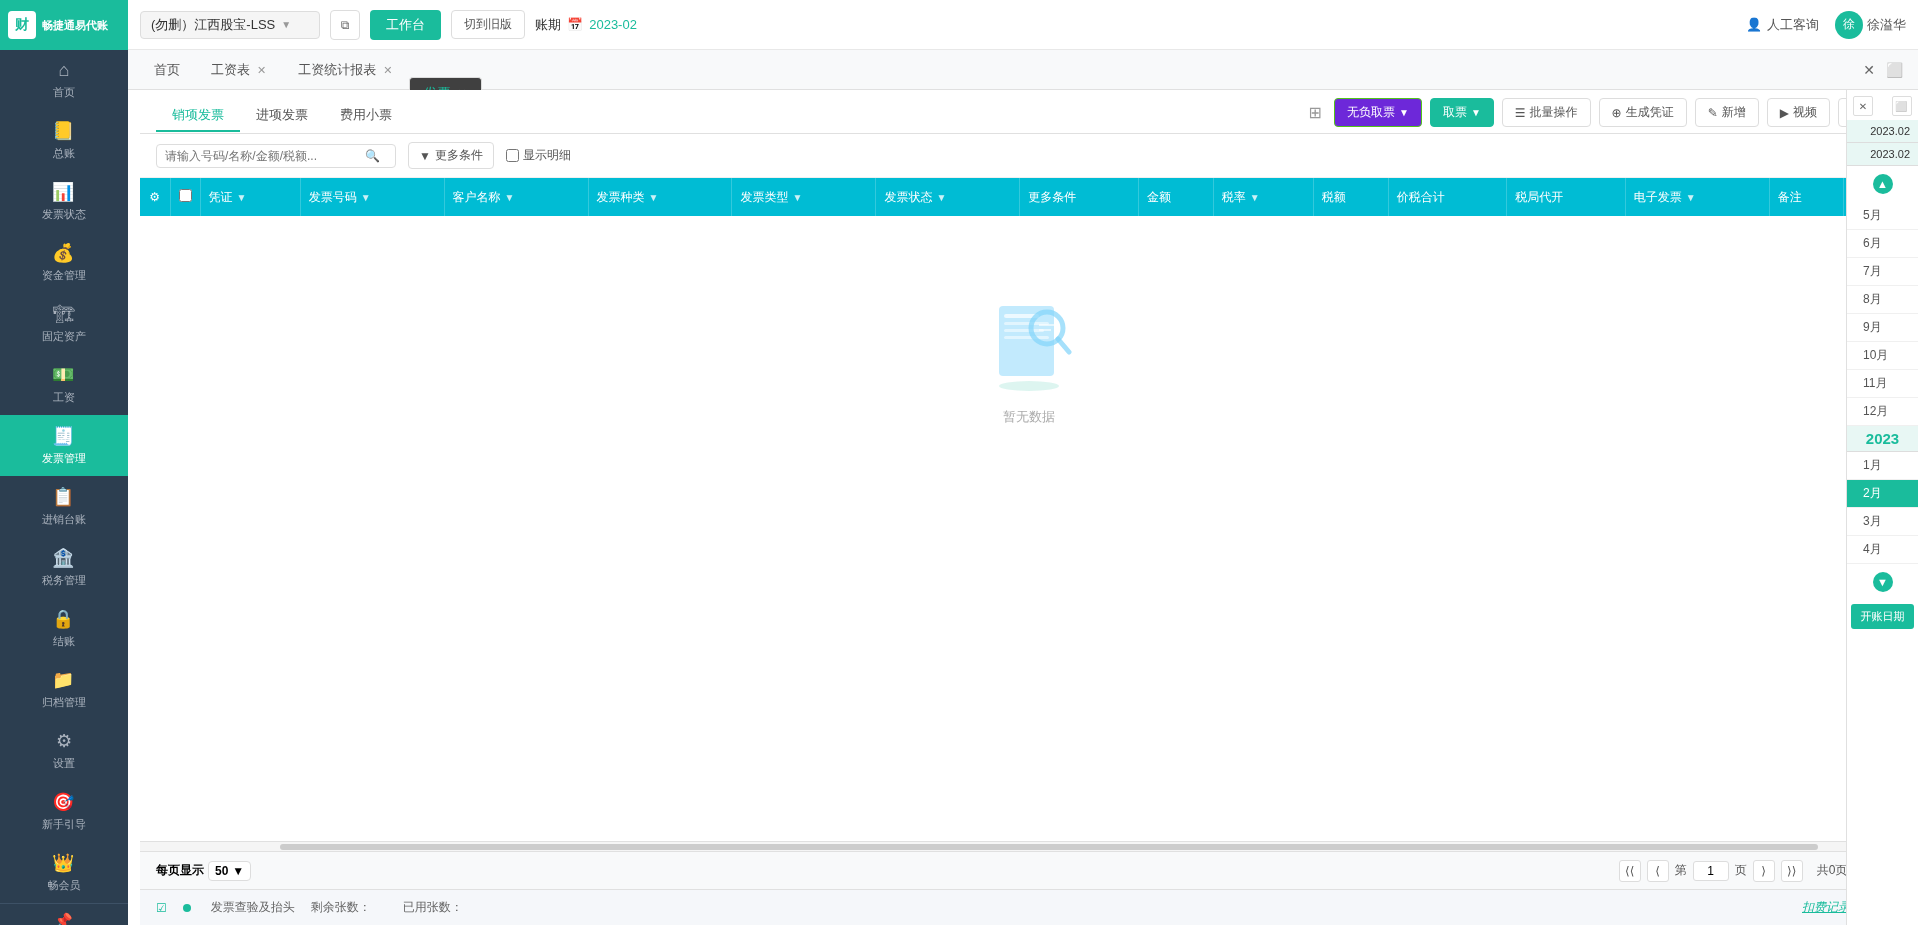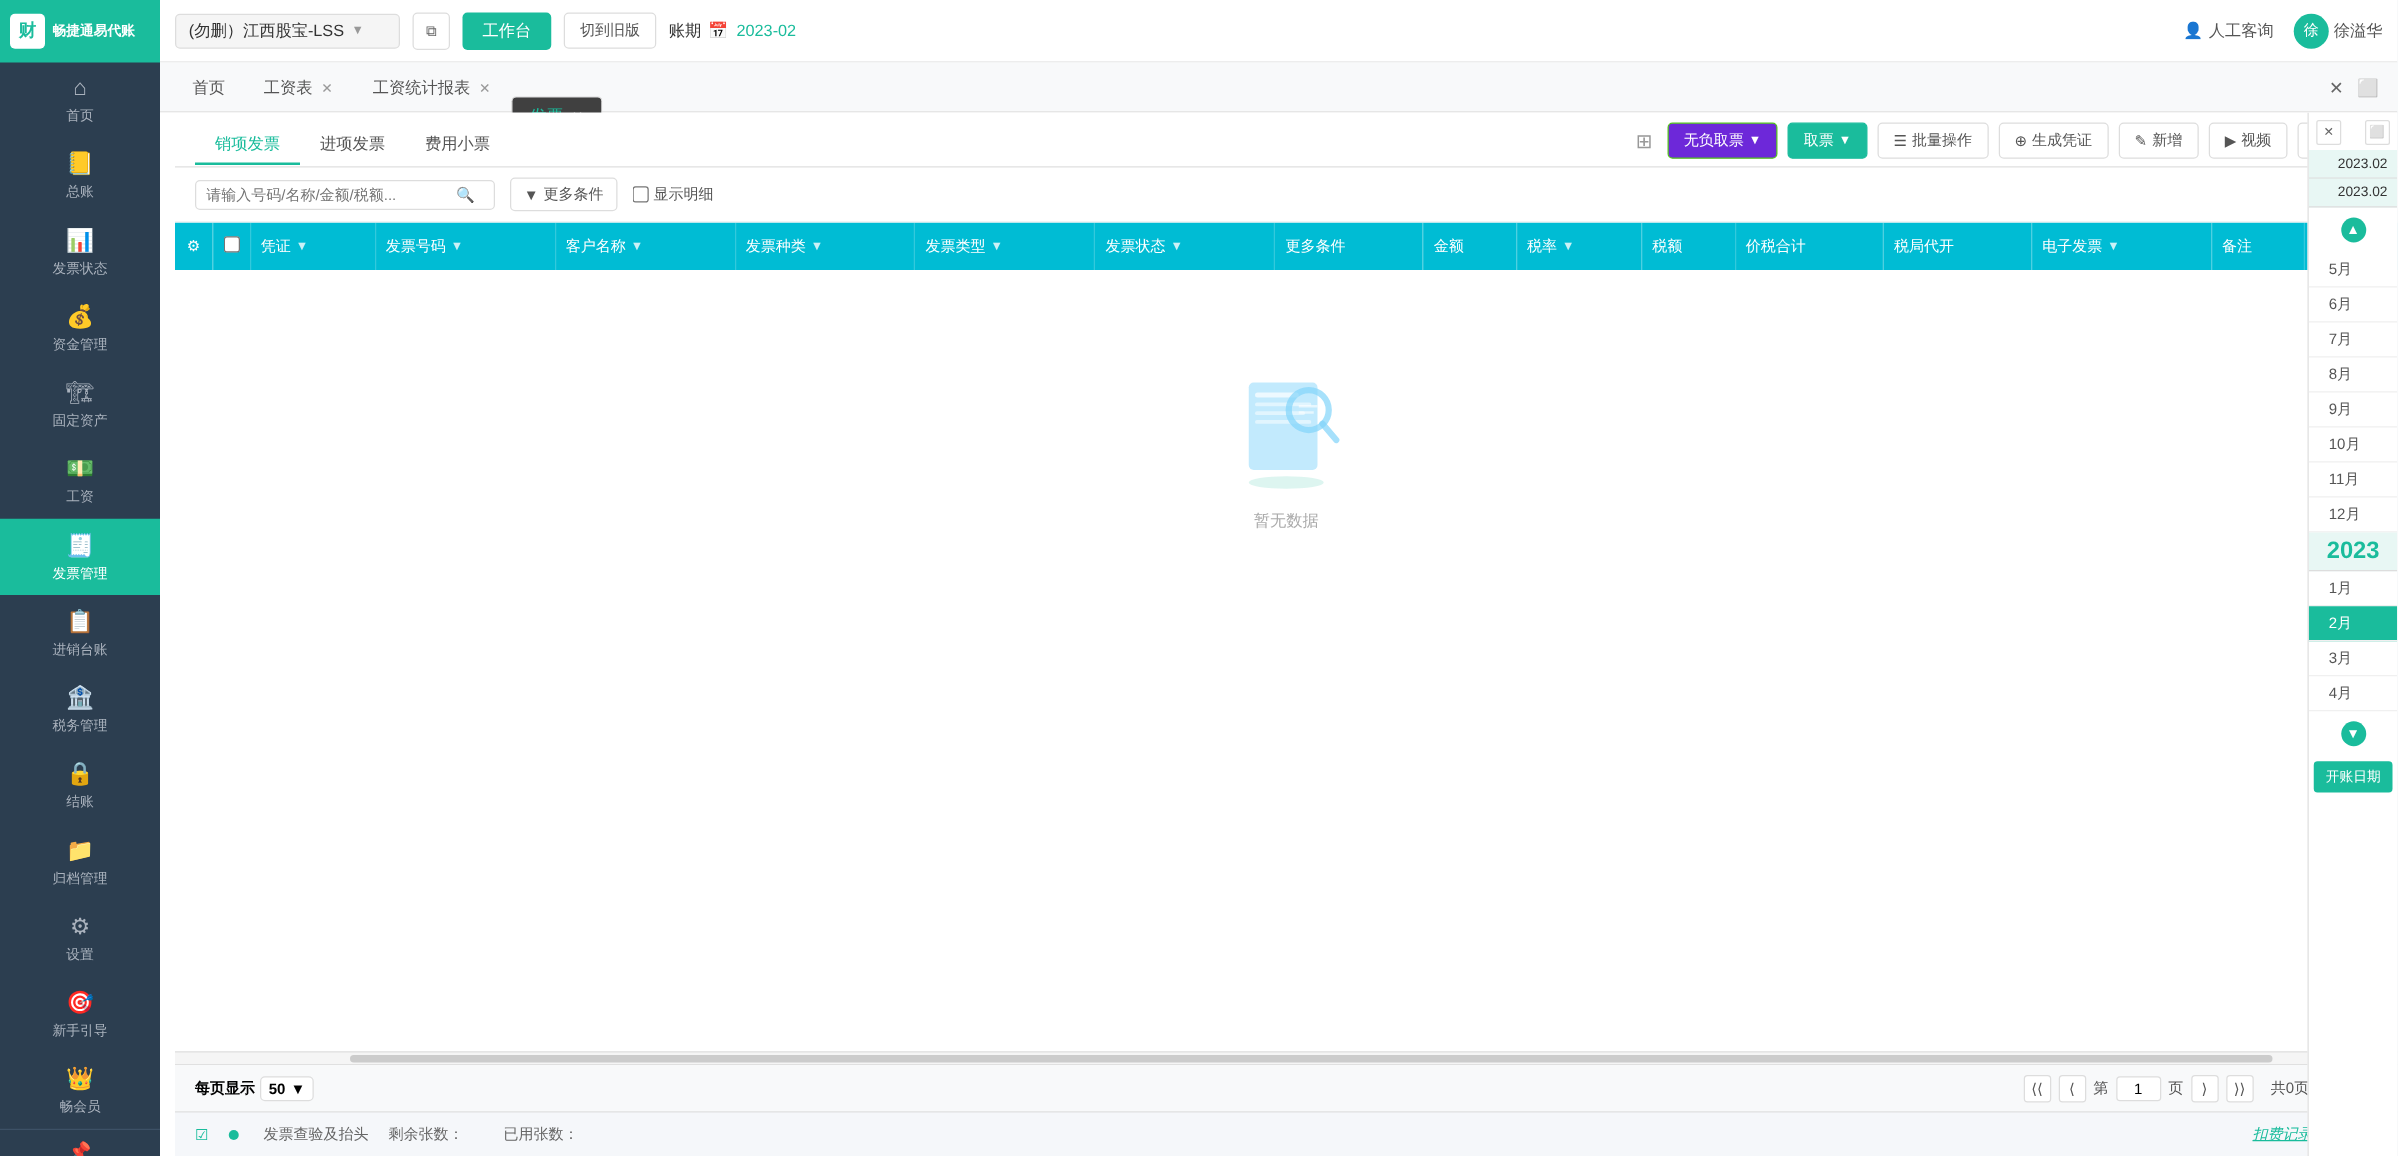--- a/index.html
+++ b/index.html
@@ -911,21 +911,21 @@
       <div class="date-month-item"><span>5月</span></div>
       <div class="date-month-item"><span>6月</span></div>
       <div class="date-month-item"><span>7月</span></div>
       <div class="date-month-item"><span>8月</span></div>
       <div class="date-month-item"><span>9月</span></div>
       <div class="date-month-item"><span>10月</span></div>
       <div class="date-month-item"><span>11月</span></div>
       <div class="date-month-item"><span>12月</span></div>
 
       <div style="display:flex; align-items:center; justify-content:center; padding:4px; background:#e8f7f4; border-bottom:1px solid #ddd;">
-        <span style="font-weight:bold; color:#1abc9c; font-size:19px;">2023</span>
+        <span style="font-weight:bold; color:#1abc9c; font-size:15px;">2023</span>
       </div>
 
       <div class="date-month-item"><span>1月</span></div>
       <div class="date-month-item active"><span>2月</span></div>
       <div class="date-month-item"><span>3月</span></div>
       <div class="date-month-item"><span>4月</span></div>
 
       <div style="display:flex; align-items:center; justify-content:center; padding:4px;">
         <div class="date-expand-btn">▼</div>
       </div>

